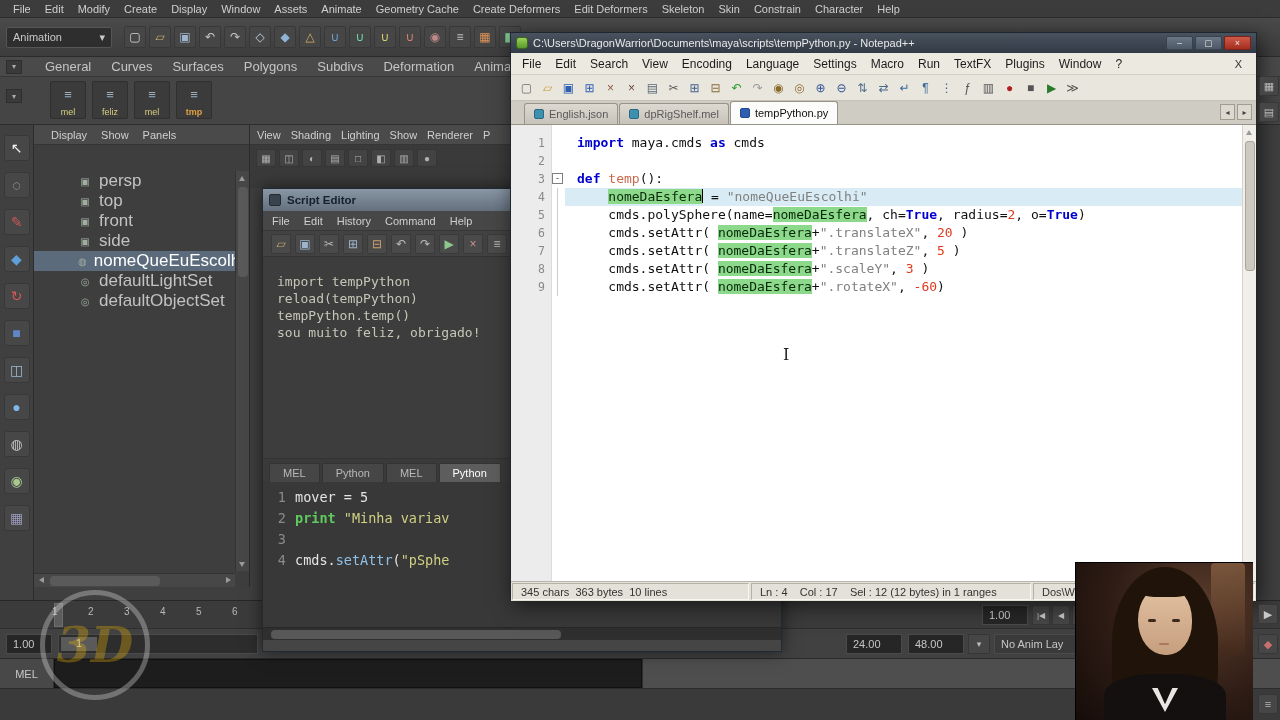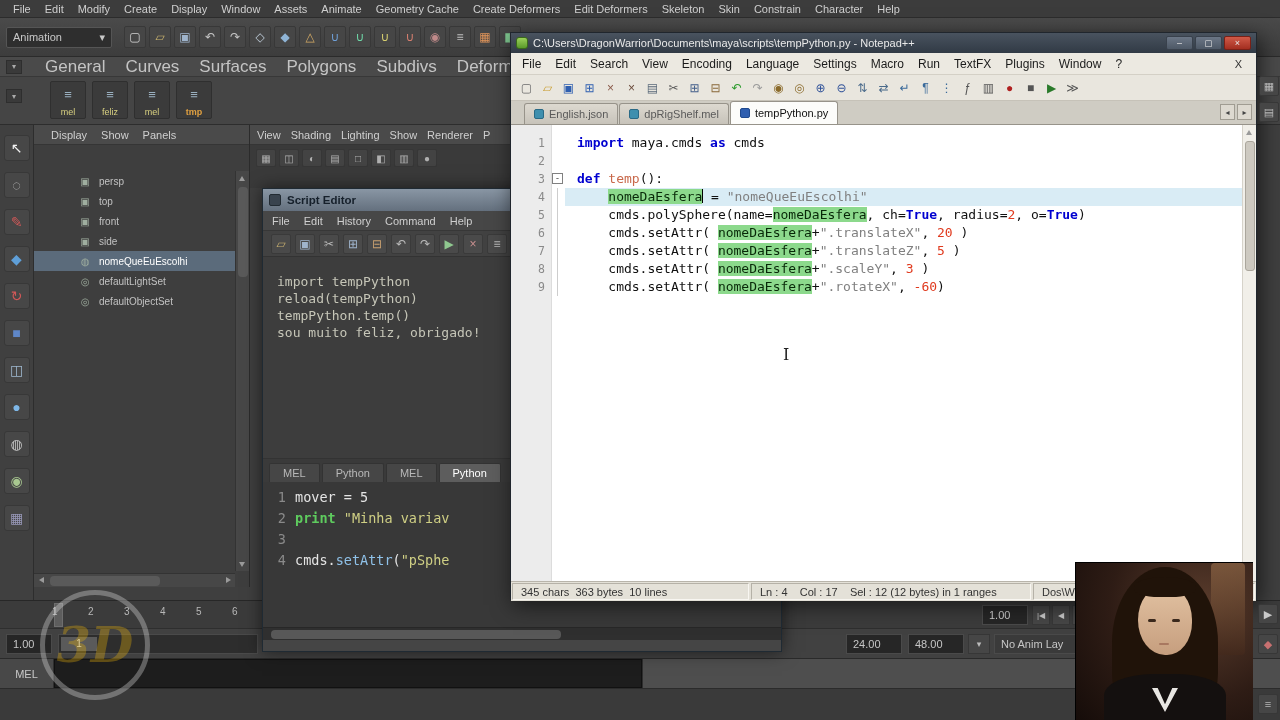--- a/index.html
+++ b/index.html
@@ -8,39 +8,39 @@
 
 
 #m-menubar{position:absolute;left:0;top:0;width:1280px;height:18px;background:#3c3c3c;border-bottom:1px solid #2c2c2c;display:flex;align-items:center;padding-left:6px}
 .menu-item{font-size:11px;color:#cfcfcf;padding:0 7px;cursor:default;white-space:nowrap}
 #m-toolbar{position:absolute;left:0;top:18px;width:1280px;height:39px;background:linear-gradient(#4a4a4a,#3d3d3d);border-bottom:1px solid #2b2b2b;display:flex;align-items:center}
 #m-mode{width:106px;height:21px;margin-left:6px;background:#2e2e2e;border:1px solid #555;border-radius:2px;color:#c8c8c8;font-size:11px;display:flex;align-items:center;justify-content:space-between;padding:0 6px}
 #m-toolbar-icons{display:flex;gap:3px;margin-left:12px}
 .mt-icon{width:22px;height:22px;background:#464646;border:1px solid #383838;border-radius:2px;display:flex;align-items:center;justify-content:center;font-size:12px}
 #m-shelftabs{position:absolute;left:0;top:57px;width:1280px;height:20px;background:#4a4a4a;border-bottom:1px solid #383838;display:flex;align-items:center;padding-left:6px}
 #m-shelftab-items{display:flex;gap:2px}
-.shelf-tab{font-size:17px;color:#c4c4c4;padding:2px 9px;white-space:nowrap}
+.shelf-tab{font-size:13px;color:#c4c4c4;padding:2px 9px;white-space:nowrap}
 .mini-menu{width:16px;height:14px;background:#3a3a3a;border:1px solid #2e2e2e;color:#aaa;font-size:8px;display:flex;align-items:center;justify-content:center;margin-right:14px}
 #m-shelf{position:absolute;left:0;top:77px;width:1280px;height:48px;background:#454545;border-bottom:1px solid #2d2d2d;display:flex;align-items:flex-start;padding:4px 0 0 6px}
 #m-shelf .mini-menu{margin-top:8px}
 #m-shelf-items{display:flex;gap:6px;margin-left:14px}
 .shelf-item{width:36px;height:38px;background:#3b3b3b;border:1px solid #2f2f2f;border-radius:2px;position:relative;display:flex;align-items:center;justify-content:center}
 .shelf-glyph{color:#9ab0c0;font-size:13px;margin-top:-12px}
 .shelf-label{position:absolute;bottom:1px;left:0;right:0;text-align:center;font-size:9px}
 #m-toolbox{position:absolute;left:0;top:125px;width:34px;height:485px;background:#404040;border-right:1px solid #2d2d2d;display:flex;flex-direction:column;align-items:center;padding-top:10px;gap:11px}
 .tool-icon{width:26px;height:26px;display:flex;align-items:center;justify-content:center;font-size:14px;background:#474747;border:1px solid #383838;border-radius:3px}
 
 
 #m-outliner{position:absolute;left:34px;top:125px;width:216px;height:462px;background:#3e3e3e;border-right:1px solid #2b2b2b}
 #m-outliner-menu{height:20px;background:#4a4a4a;border-bottom:1px solid #353535;display:flex;align-items:center;padding-left:10px}
 #m-outliner-list{position:absolute;top:46px;left:0;right:14px;bottom:16px;overflow:hidden}
 .out-row{height:20px;display:flex;align-items:center;padding-left:44px;gap:7px}
 .out-row.sel{background:#5b6b7b}
 .out-icon{font-size:10px;color:#9fae9f;width:14px;text-align:center}
-.out-label{font-size:10px;color:#c2c2c2;white-space:nowrap}
+.out-label{font-size:17px;color:#c2c2c2;white-space:nowrap}
 .out-row.sel .out-label{color:#ffffff}
 #m-outliner-vscroll{position:absolute;right:0;top:46px;bottom:16px;width:14px;background:#474747;border-left:1px solid #333}
 #m-outliner-hscroll{position:absolute;left:0;bottom:0;right:14px;height:14px;background:#474747;border-top:1px solid #333}
 .sb-box{position:absolute;width:12px;height:12px;display:flex;align-items:center;justify-content:center}
 .tri-up{width:0;height:0;border-left:3px solid transparent;border-right:3px solid transparent;border-bottom:5px solid #9a9a9a}
 .tri-down{width:0;height:0;border-left:3px solid transparent;border-right:3px solid transparent;border-top:5px solid #9a9a9a}
 .tri-left{width:0;height:0;border-top:3px solid transparent;border-bottom:3px solid transparent;border-right:5px solid #9a9a9a}
 .tri-right{width:0;height:0;border-top:3px solid transparent;border-bottom:3px solid transparent;border-left:5px solid #9a9a9a}
 .vthumb{position:absolute;left:2px;top:16px;width:10px;height:90px;background:#5a5a5a;border-radius:4px}
 .hthumb{position:absolute;top:2px;left:16px;width:110px;height:10px;background:#5a5a5a;border-radius:4px}

